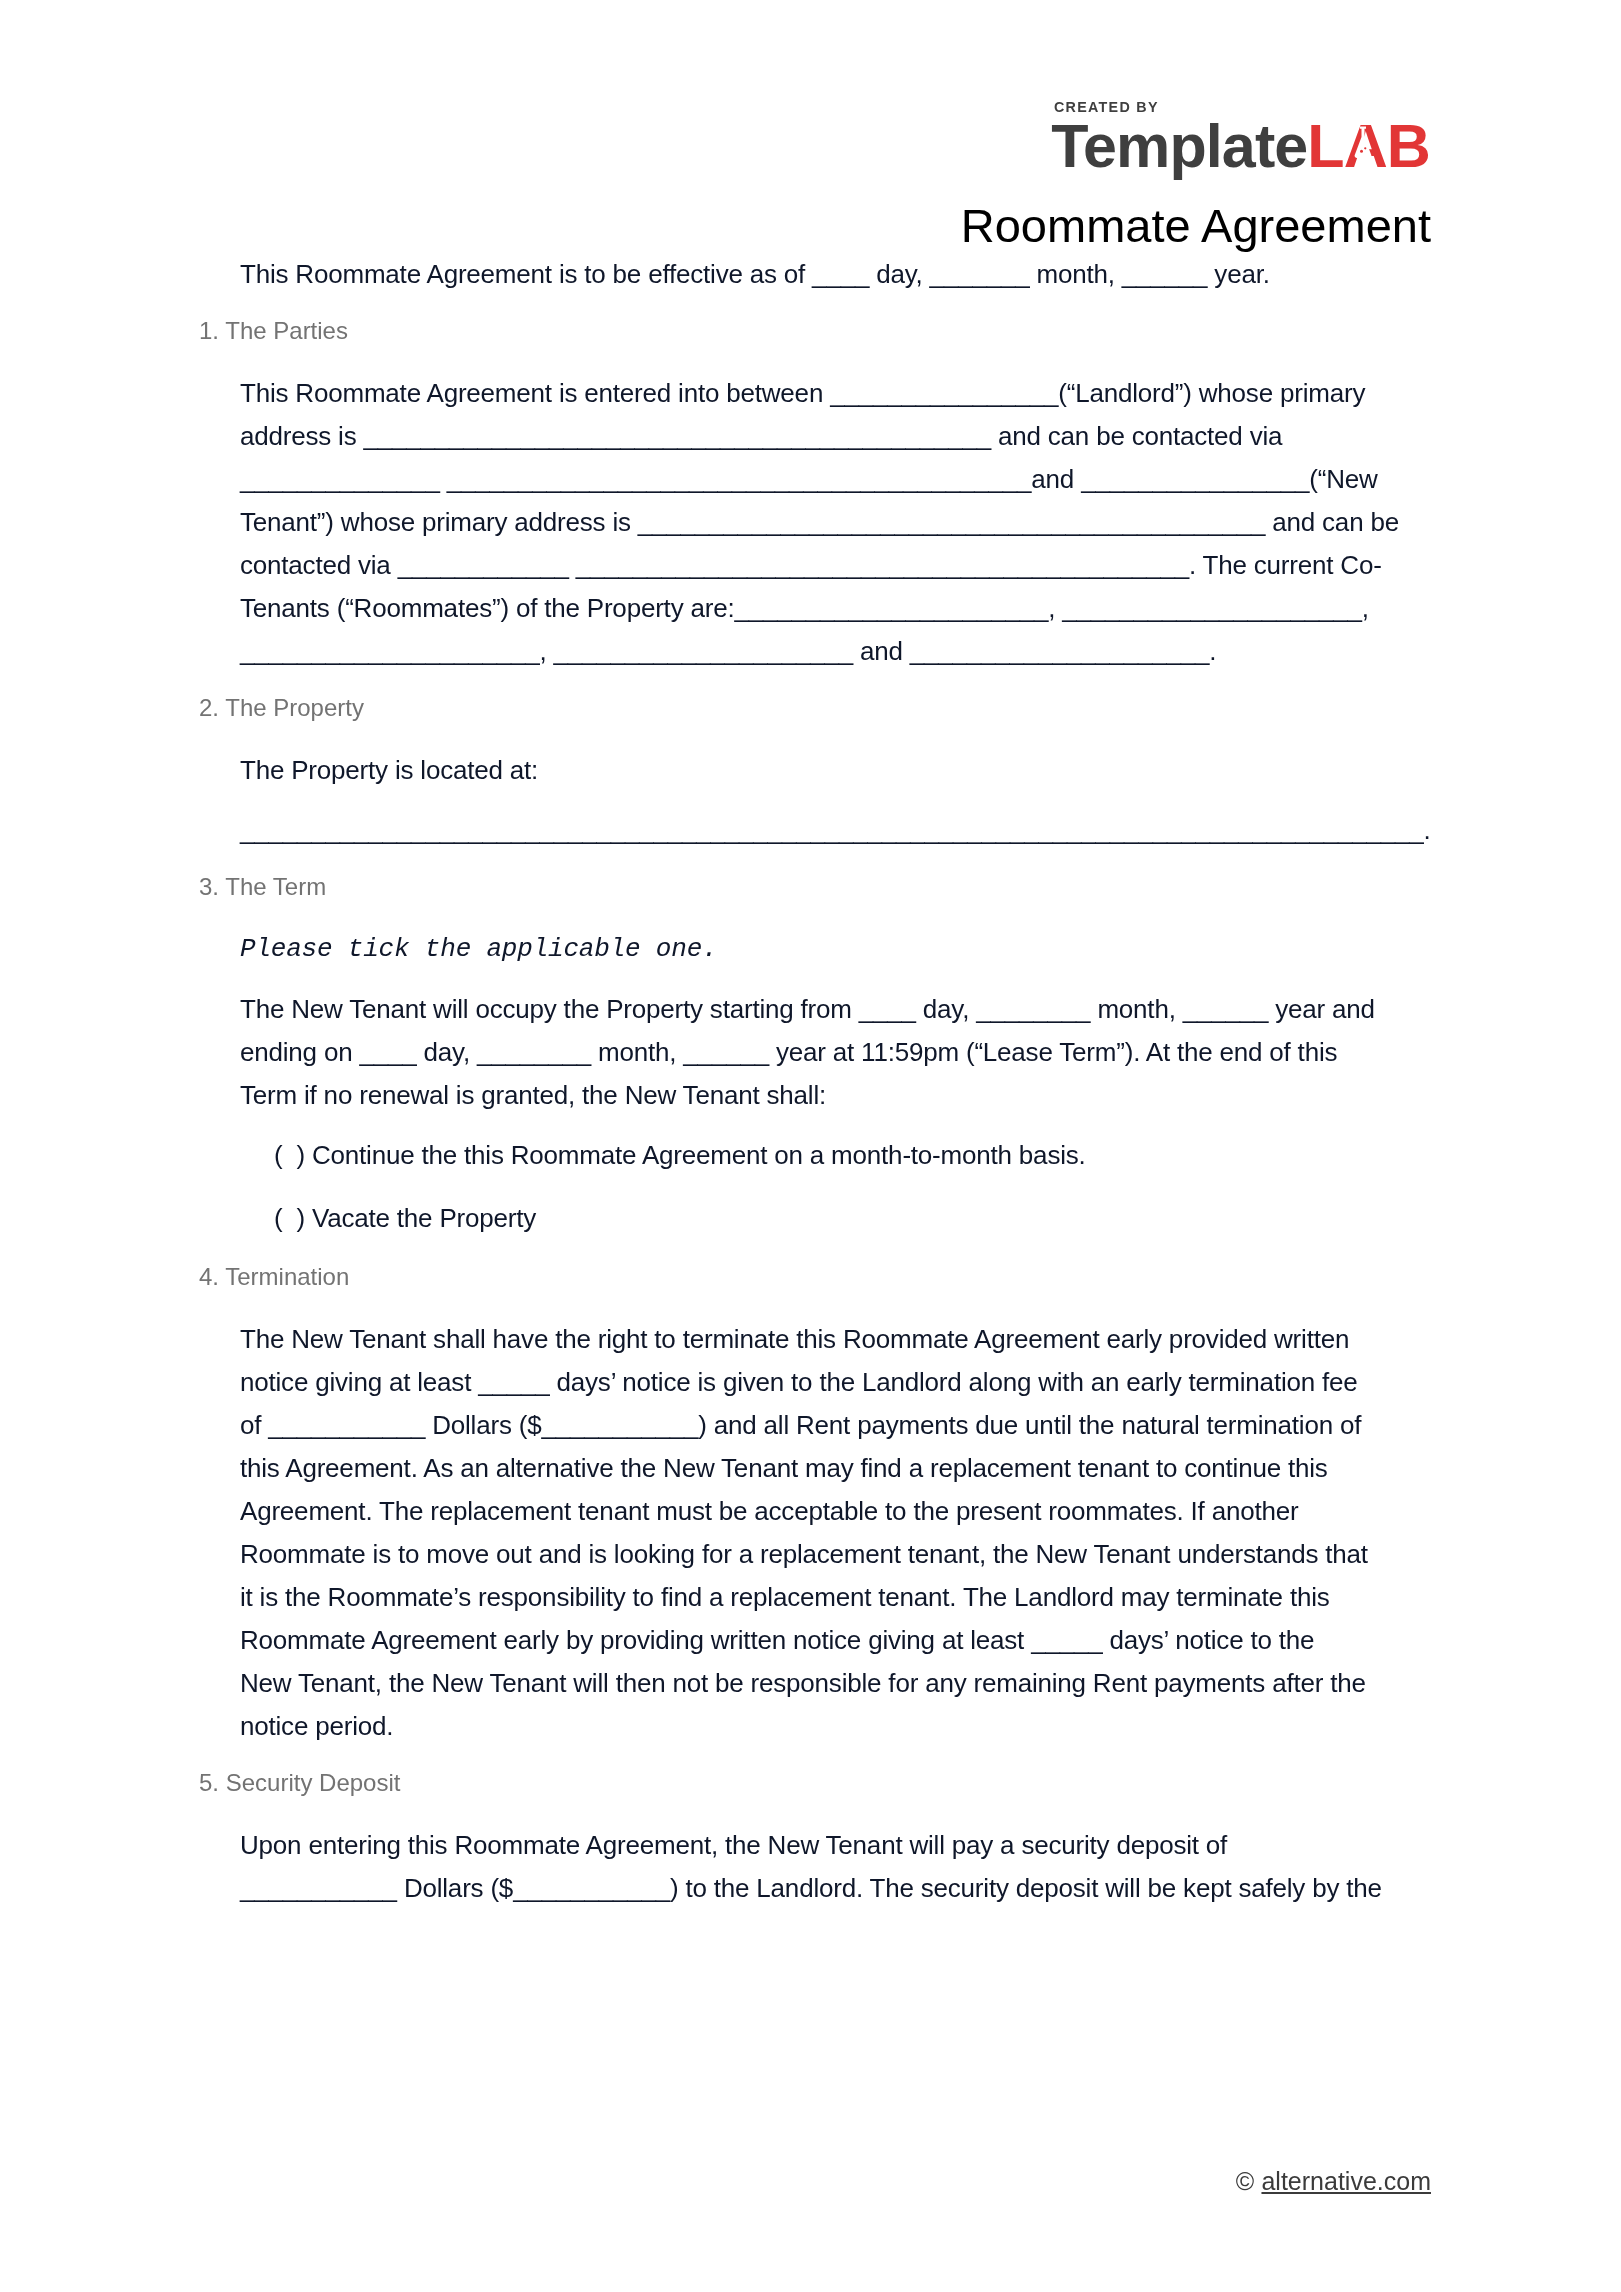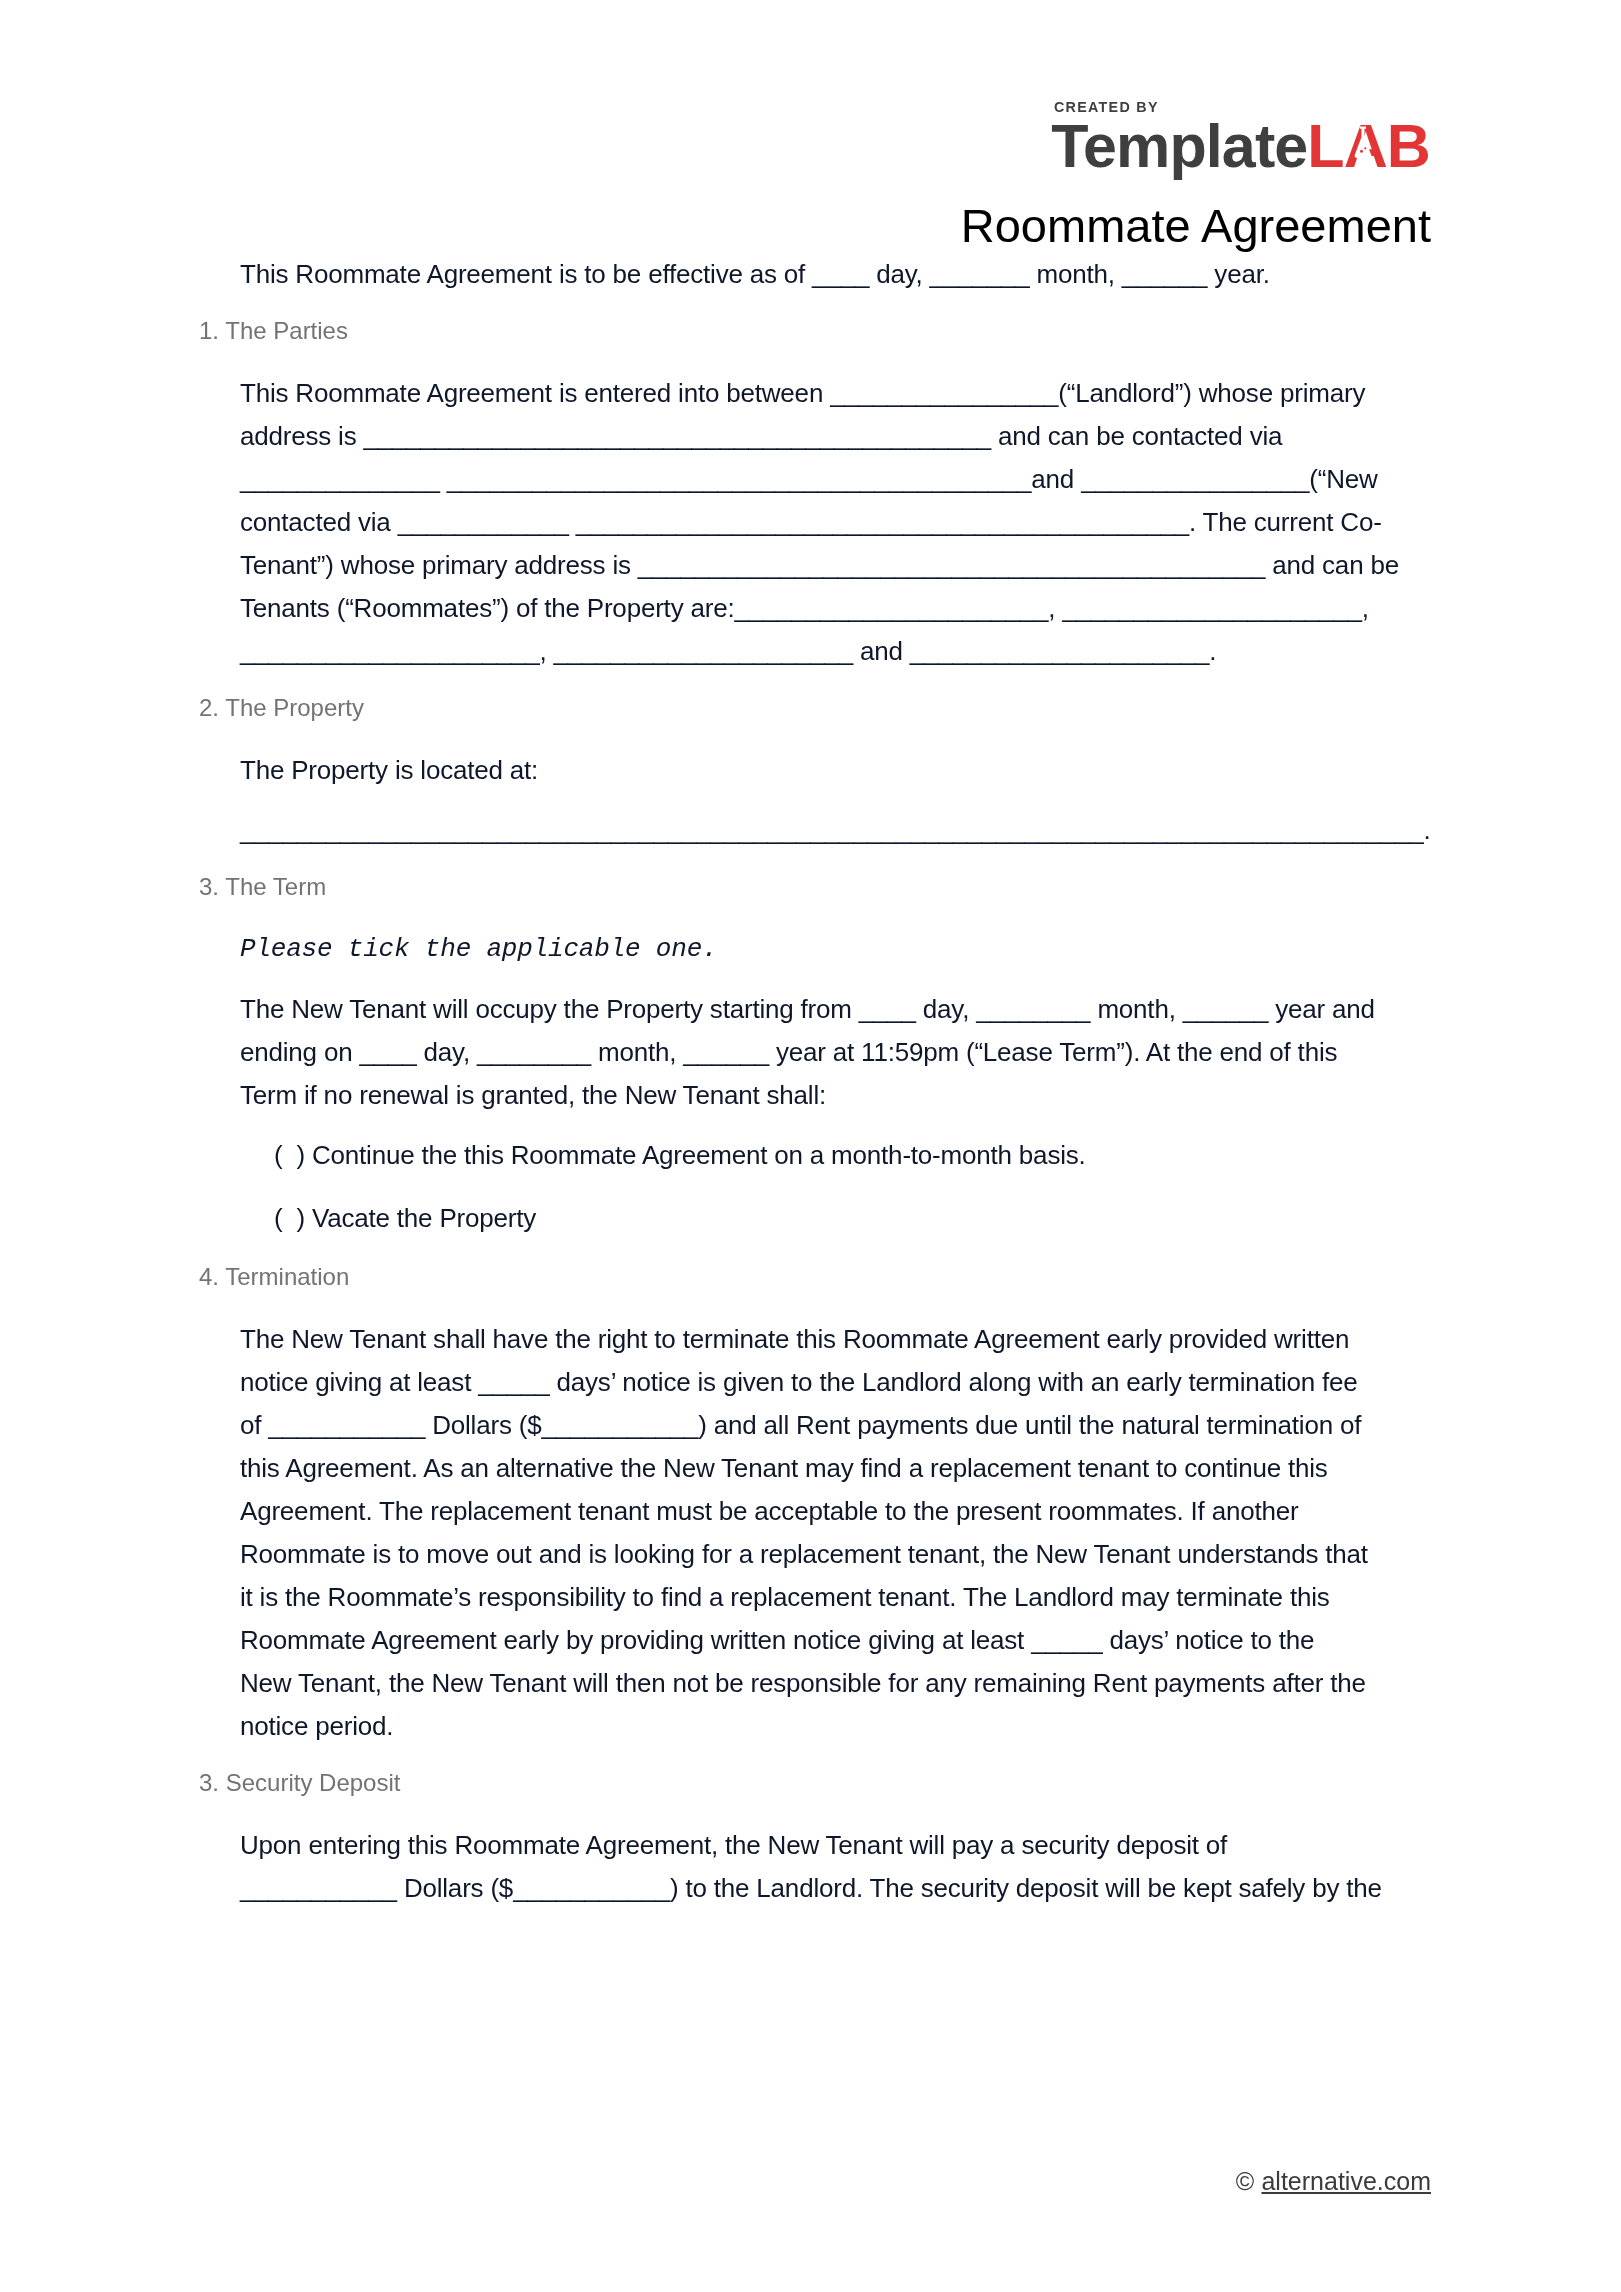--- a/index.html
+++ b/index.html
@@ -74,22 +74,22 @@
 
     <div class="para intro">
       <div class="doc-line">This Roommate Agreement is to be effective as of ____ day, _______ month, ______ year.</div>
     </div>
 
     <h2 class="heading">1. The Parties</h2>
     <div class="para">
       <div class="doc-line">This Roommate Agreement is entered into between ________________(“Landlord”) whose primary</div>
       <div class="doc-line">address is ____________________________________________ and can be contacted via</div>
       <div class="doc-line">______________ _________________________________________and ________________(“New</div>
+      <div class="doc-line">Tenant”) whose primary address is ____________________________________________ and can be</div>
       <div class="doc-line">contacted via ____________ ___________________________________________. The current Co-</div>
-      <div class="doc-line">Tenant”) whose primary address is ____________________________________________ and can be</div>
       <div class="doc-line">Tenants (“Roommates”) of the Property are:______________________, _____________________,</div>
       <div class="doc-line">_____________________, _____________________ and _____________________.</div>
     </div>
 
     <h2 class="heading">2. The Property</h2>
     <div class="para">
       <div class="doc-line">The Property is located at:</div>
     </div>
     <div class="para">
       <div class="doc-line">___________________________________________________________________________________.</div>
@@ -118,21 +118,21 @@
       <div class="doc-line">of ___________ Dollars ($___________) and all Rent payments due until the natural termination of</div>
       <div class="doc-line">this Agreement. As an alternative the New Tenant may find a replacement tenant to continue this</div>
       <div class="doc-line">Agreement. The replacement tenant must be acceptable to the present roommates. If another</div>
       <div class="doc-line">Roommate is to move out and is looking for a replacement tenant, the New Tenant understands that</div>
       <div class="doc-line">it is the Roommate’s responsibility to find a replacement tenant. The Landlord may terminate this</div>
       <div class="doc-line">Roommate Agreement early by providing written notice giving at least _____ days’ notice to the</div>
       <div class="doc-line">New Tenant, the New Tenant will then not be responsible for any remaining Rent payments after the</div>
       <div class="doc-line">notice period.</div>
     </div>
 
-    <h2 class="heading">3. Security Deposit</h2>
+    <h2 class="heading">5. Security Deposit</h2>
     <div class="para">
       <div class="doc-line">Upon entering this Roommate Agreement, the New Tenant will pay a security deposit of</div>
       <div class="doc-line">___________ Dollars ($___________) to the Landlord. The security deposit will be kept safely by the</div>
     </div>
 
   </div>
 
   <div class="footer">
     <span class="copy">©</span><a>alternative.com</a>
   </div>

